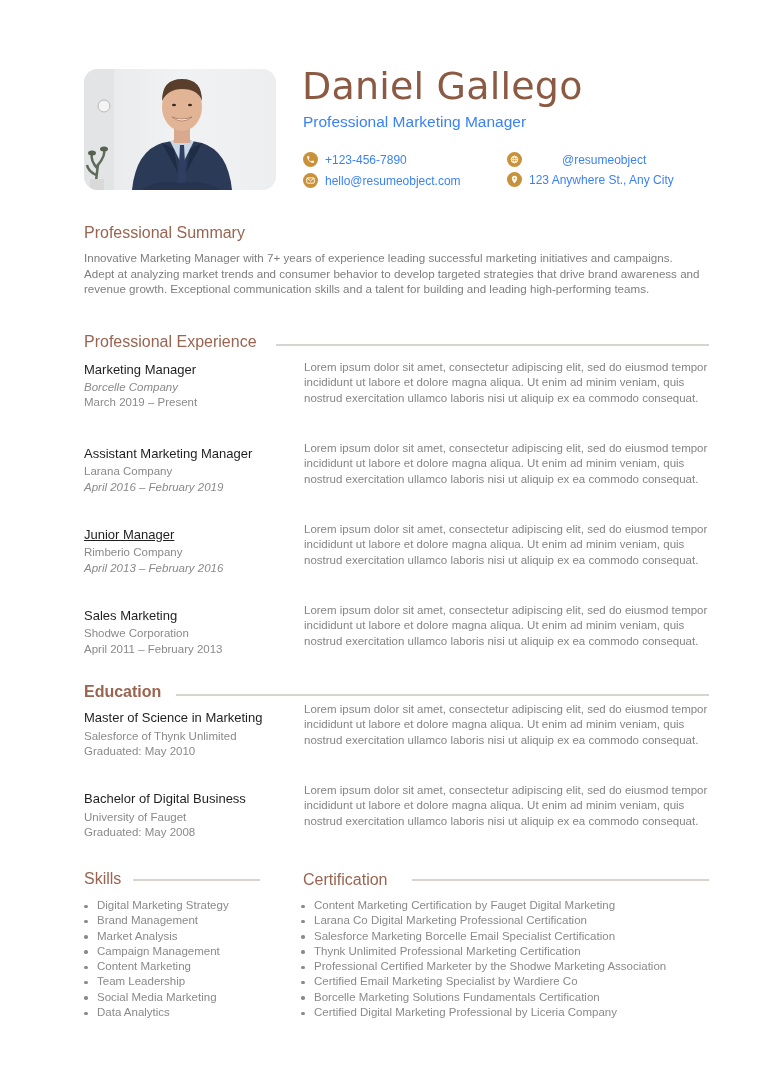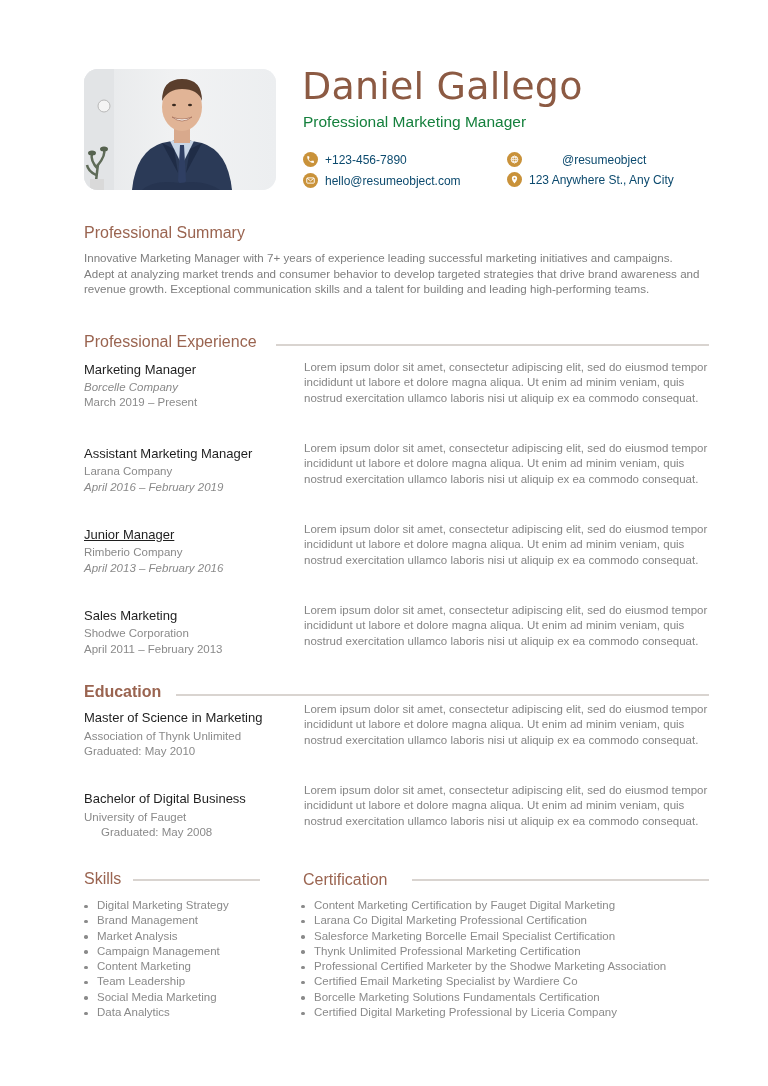--- a/index.html
+++ b/index.html
@@ -12,25 +12,25 @@
     }
     .photo svg { display: block; width: 100%; height: 100%; }
 
     .name {
       position: absolute; left: 302px; top: 64px;
       font-family: "DejaVu Sans", sans-serif; font-size: 38px; font-weight: 400;
       color: #8c5a43; letter-spacing: 0.2px; white-space: nowrap;
     }
     .role {
       position: absolute; left: 303px; top: 113px;
-      font-size: 15.5px; color: #15803d; white-space: nowrap;
+      font-size: 15.5px; color: #3b82f6; white-space: nowrap;
     }
     .contact {
       position: absolute; display: flex; align-items: center; gap: 7px;
-      font-size: 12px; color: #0c4a6e; white-space: nowrap;
+      font-size: 12px; color: #3b82f6; white-space: nowrap;
     }
     .contact .ic {
       width: 15px; height: 15px; border-radius: 50%; background: #c9923a;
       display: inline-flex; align-items: center; justify-content: center; flex: none;
     }
     .contact .ic svg { width: 9px; height: 9px; }
 
     .section-title {
       position: absolute; font-size: 16px; color: #9a6450; white-space: nowrap;
     }
@@ -159,28 +159,28 @@
   <div class="entry-sub" style="top:627px;">Shodwe Corporation</div>
   <div class="entry-sub" style="top:643px;">April 2011 – February 2013</div>
   <p class="entry-desc" style="top:603px;">Lorem ipsum dolor sit amet, consectetur adipiscing elit, sed do eiusmod tempor incididunt ut labore et dolore magna aliqua. Ut enim ad minim veniam, quis nostrud exercitation ullamco laboris nisi ut aliquip ex ea commodo consequat.</p>
 </div>
 
 <div class="section-title" style="left:84px; top:683px;font-weight:bold;">Education</div>
 <div class="rule" style="left:176px; top:694px; width:533px;"></div>
 
 <div>
   <div class="entry-title" style="top:710px;">Master of Science in Marketing</div>
-  <div class="entry-sub" style="top:730px;">Association of Thynk Unlimited</div>
+  <div class="entry-sub" style="top:730px;">Salesforce of Thynk Unlimited</div>
   <div class="entry-sub" style="top:745px;">Graduated: May 2010</div>
   <p class="entry-desc" style="top:702px;">Lorem ipsum dolor sit amet, consectetur adipiscing elit, sed do eiusmod tempor incididunt ut labore et dolore magna aliqua. Ut enim ad minim veniam, quis nostrud exercitation ullamco laboris nisi ut aliquip ex ea commodo consequat.</p>
 </div>
 <div>
   <div class="entry-title" style="top:791px;">Bachelor of Digital Business</div>
   <div class="entry-sub" style="top:811px;">University of Fauget</div>
-  <div class="entry-sub" style="top:826px;margin-left:17px;">Graduated: May 2008</div>
+  <div class="entry-sub" style="top:826px;">Graduated: May 2008</div>
   <p class="entry-desc" style="top:783px;">Lorem ipsum dolor sit amet, consectetur adipiscing elit, sed do eiusmod tempor incididunt ut labore et dolore magna aliqua. Ut enim ad minim veniam, quis nostrud exercitation ullamco laboris nisi ut aliquip ex ea commodo consequat.</p>
 </div>
 
 <div class="section-title" style="left:84px; top:870px;">Skills</div>
 <div class="rule" style="left:133px; top:879px; width:127px;"></div>
 <ul class="blist" style="left:84px; top:898px;">
   <li>Digital Marketing Strategy</li>
   <li>Brand Management</li>
   <li>Market Analysis</li>
   <li>Campaign Management</li>

